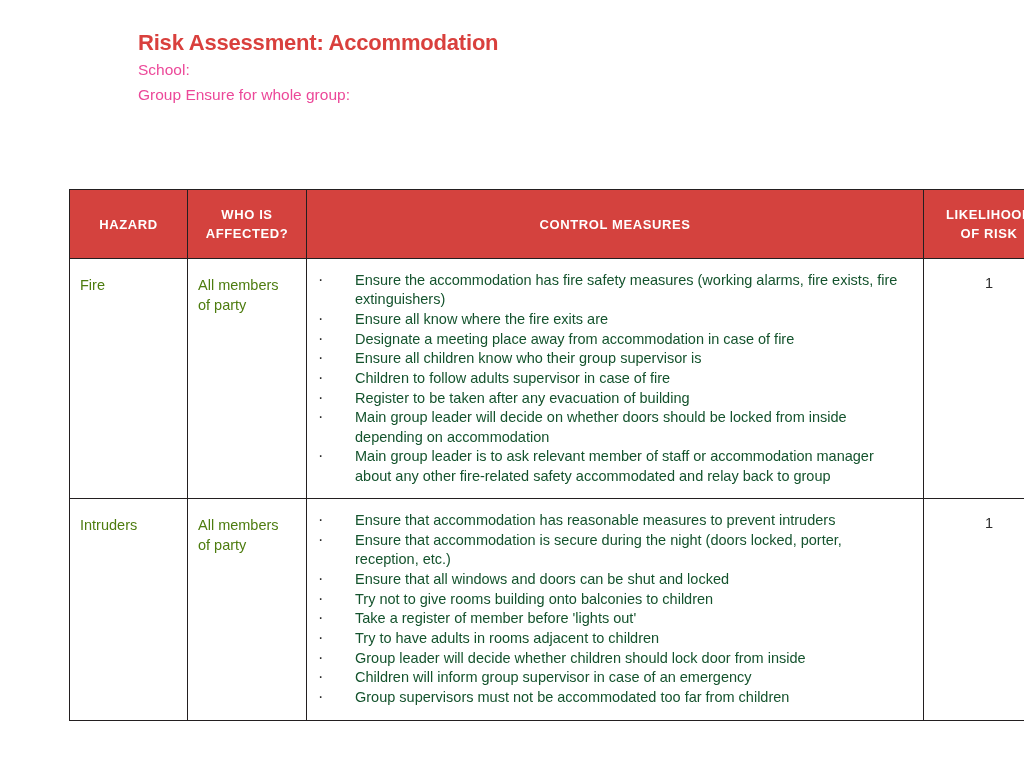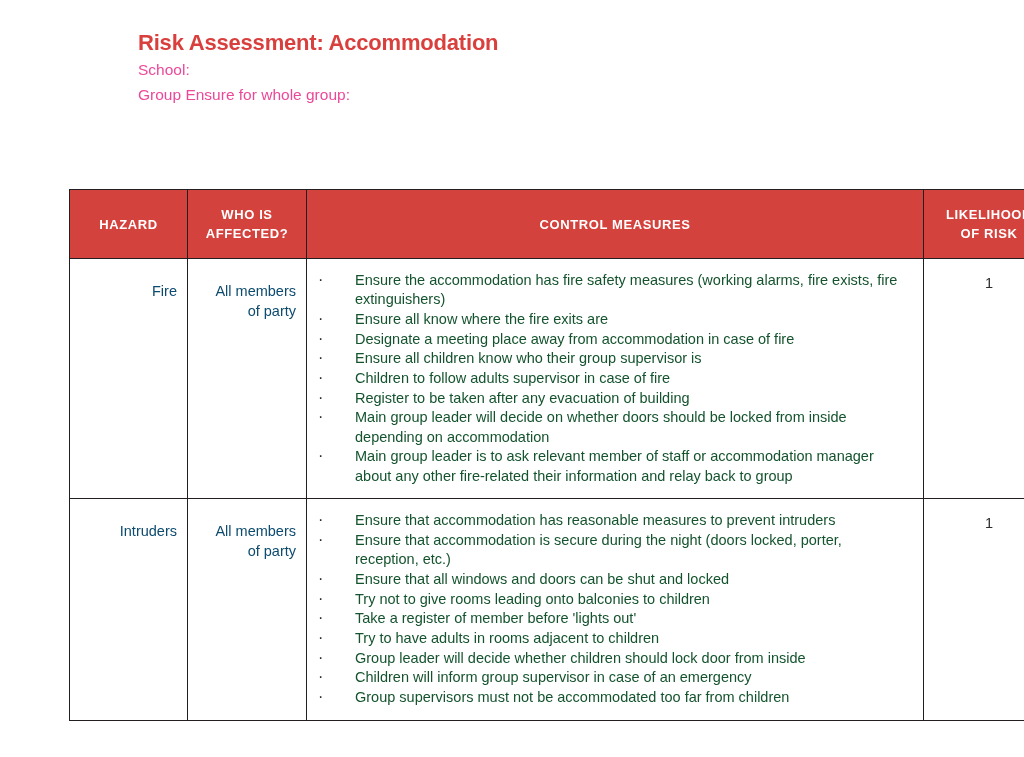--- a/index.html
+++ b/index.html
@@ -79,25 +79,25 @@
     white-space: nowrap;
   }
 
   col.c-hazard      { width: 118px; }
   col.c-affected    { width: 119px; }
   col.c-measures    { width: 617px; }
   col.c-likelihood  { width: 131px; }
 
   td.cell-hazard,
   td.cell-affected {
-    text-align: right;
+    text-align: left;
     font-size: 14.5px;
     line-height: 20px;
-    padding: 22px 10px 10px 10px;
-    color: #0c4a6e;
+    padding: 16px 10px 10px 10px;
+    color: #4d7c0f;
   }
   td.cell-likelihood {
     text-align: center;
     font-size: 14.5px;
     line-height: 20px;
     padding: 14px 10px 10px 10px;
     color: #2b2b2b;
   }
   td.cell-measures {
     padding: 12px 14px 12px 8px;
@@ -169,38 +169,38 @@
       </td>
       <td class="cell-measures">
         <ul class="measures">
           <li>Ensure the accommodation has fire safety measures (working alarms, fire exists, fire extinguishers)</li>
           <li>Ensure all know where the fire exits are</li>
           <li>Designate a meeting place away from accommodation in case of fire</li>
           <li>Ensure all children know who their group supervisor is</li>
           <li>Children to follow adults supervisor in case of fire</li>
           <li>Register to be taken after any evacuation of building</li>
           <li>Main group leader will decide on whether doors should be locked from inside depending on accommodation</li>
-          <li>Main group leader is to ask relevant member of staff or accommodation manager about any other fire-related their information and relay back to group</li>
+          <li>Main group leader is to ask relevant member of staff or accommodation manager about any other fire-related safety accommodated and relay back to group</li>
         </ul>
       </td>
       <td class="cell-likelihood">1</td>
     </tr>
 
     <tr>
       <td class="cell-hazard">Intruders</td>
       <td class="cell-affected">
         <span>All members</span><br>
         <span>of party</span>
       </td>
       <td class="cell-measures">
         <ul class="measures">
           <li>Ensure that accommodation has reasonable measures to prevent intruders</li>
           <li>Ensure that accommodation is secure during the night (doors locked, porter, reception, etc.)</li>
           <li>Ensure that all windows and doors can be shut and locked</li>
-          <li>Try not to give rooms leading onto balconies to children</li>
+          <li>Try not to give rooms building onto balconies to children</li>
           <li>Take a register of member before 'lights out'</li>
           <li>Try to have adults in rooms adjacent to children</li>
           <li>Group leader will decide whether children should lock door from inside</li>
           <li>Children will inform group supervisor in case of an emergency</li>
           <li>Group supervisors must not be accommodated too far from children</li>
         </ul>
       </td>
       <td class="cell-likelihood">1</td>
     </tr>
   </tbody>

